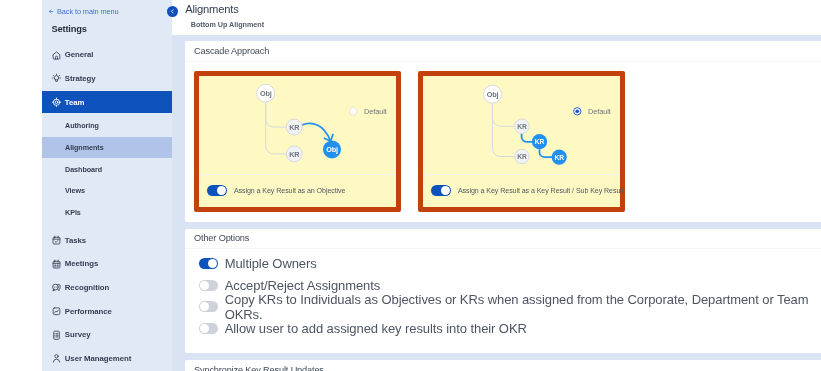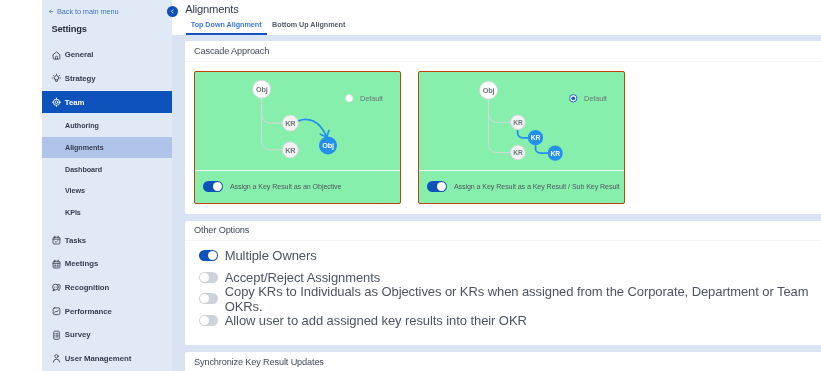--- a/index.html
+++ b/index.html
@@ -47,29 +47,29 @@
   .collapse-btn {
     position:absolute; left:124.6px; top:5.7px; width:11px; height:11px; border-radius:50%;
     background:#1050b8; display:flex; align-items:center; justify-content:center; z-index:50;
   }
 
   .content { padding-left:13px; padding-right:8.2px; padding-top:6px;}
   .card { background:#fff; border-radius:2px; margin-bottom:7px; }
   .card-head { font-size:9.2px; color:#414a59; height:20.6px; display:flex; align-items:center; padding:0 9px 0 9px; border-bottom:1px solid #f5f6f8; letter-spacing:-0.15px;}
 
   .cards-row { display:flex; gap:17.5px; padding:9.5px 0 10px 9px; }
-  .diagram-card { width:206.5px; flex:0 0 206.5px; border:1px solid #c2410c; border-radius:2px; background:#86efac; }
+  .diagram-card { width:206.5px; flex:0 0 206.5px; border:5px solid #c2410c; border-radius:2px; background:#fef9c3; }
   .diagram-area { height:98.6px; position:relative; border-bottom:1px solid #f3f4f6;}
   .diagram-foot { display:flex; align-items:center; gap:7.3px; height:32px; padding:0 8.3px; }
   .foot-label { font-size:7.1px; color:#515867; letter-spacing:-0.08px; white-space:nowrap;}
 
   .dgm { position:absolute; left:0; top:0; }
   .dgm .nlbl { font-size:7.3px; font-weight:700; text-anchor:middle; font-family:"Liberation Sans", sans-serif; letter-spacing:-0.2px;}
   .dgm .nlbl2 { font-size:6.7px; font-weight:700; text-anchor:middle; font-family:"Liberation Sans", sans-serif; letter-spacing:-0.2px;}
-  .radio-row { position:absolute; display:flex; align-items:center; gap:6.2px; left:150.3px; top:22px; }
+  .radio-row { position:absolute; display:flex; align-items:center; gap:6.2px; left:150.3px; top:31px; }
   .radio-label { font-size:7.4px; color:#6e757f; letter-spacing:-0.08px;}
 
   .tgl { width:19.3px; height:11px; border-radius:5.5px; position:relative; flex:0 0 19.3px; }
   .tgl.on { background:#0d53bb; }
   .tgl.off { background:#ced3db; }
   .tgl .knob { position:absolute; top:1px; width:9px; height:9px; border-radius:50%; background:#fff; }
   .tgl.on .knob { right:1px; }
   .tgl.off .knob { left:1px; }
 
   .opt-row { display:flex; align-items:center; gap:6.7px; height:21.6px; }
@@ -220,21 +220,20 @@
 
   <div class="collapse-btn" id="collapsebtn">
     <svg width="6.6" height="6.6" viewBox="0 0 24 24" fill="none" stroke="#fff" stroke-width="3" stroke-linecap="round" stroke-linejoin="round">
         <polyline points="15 18 9 12 15 6"></polyline>
       </svg>
   </div>
   <div class="main">
     <div class="topbar">
       <div class="page-title">Alignments</div>
       <div class="tabs" id="tabs">
-          <div class="tab active">Top Down Alignment</div>
           <div class="tab">Bottom Up Alignment</div>
         </div>
     </div>
     <div class="content">
       <div class="card">
         <div class="card-head">Cascade Approach</div>
         <div class="cards-row" id="cascade-row">
             <div class="diagram-card">
               <div class="diagram-area">
                 <svg class="dgm" width="204.5" height="98.6" viewBox="0 0 204.5 98.6">

